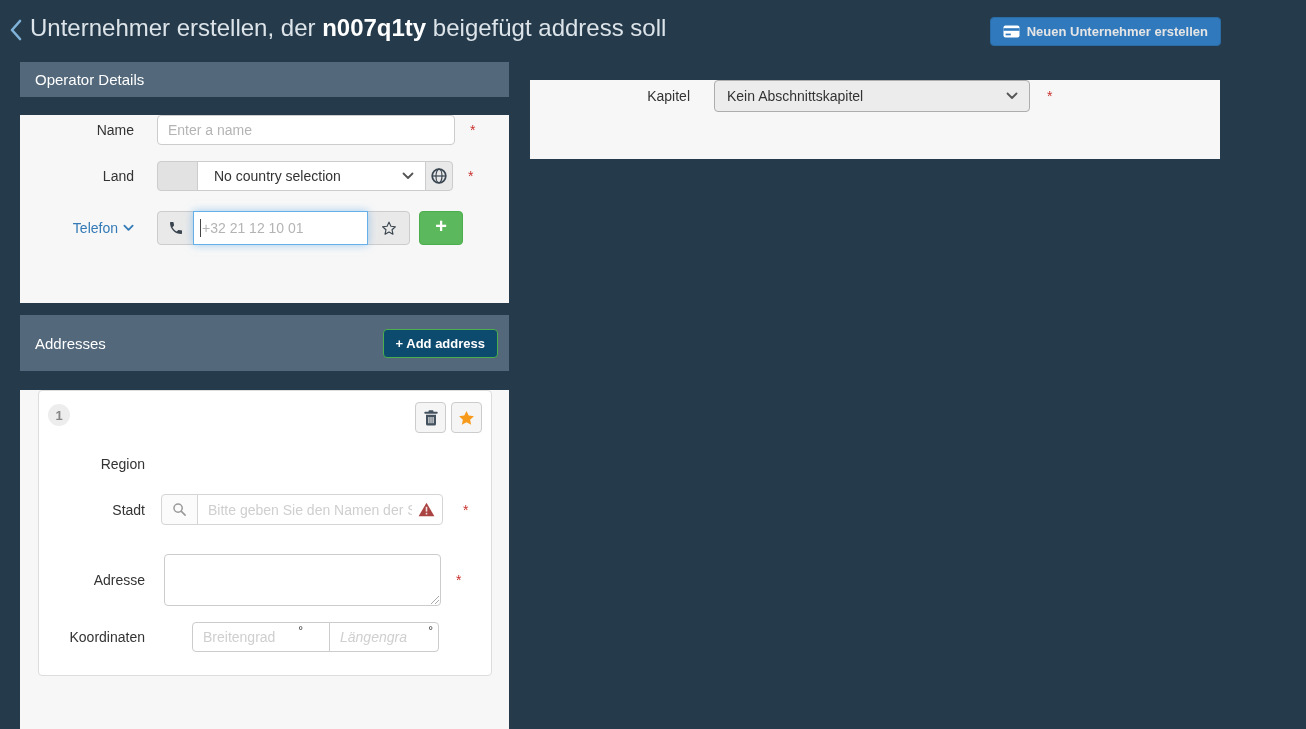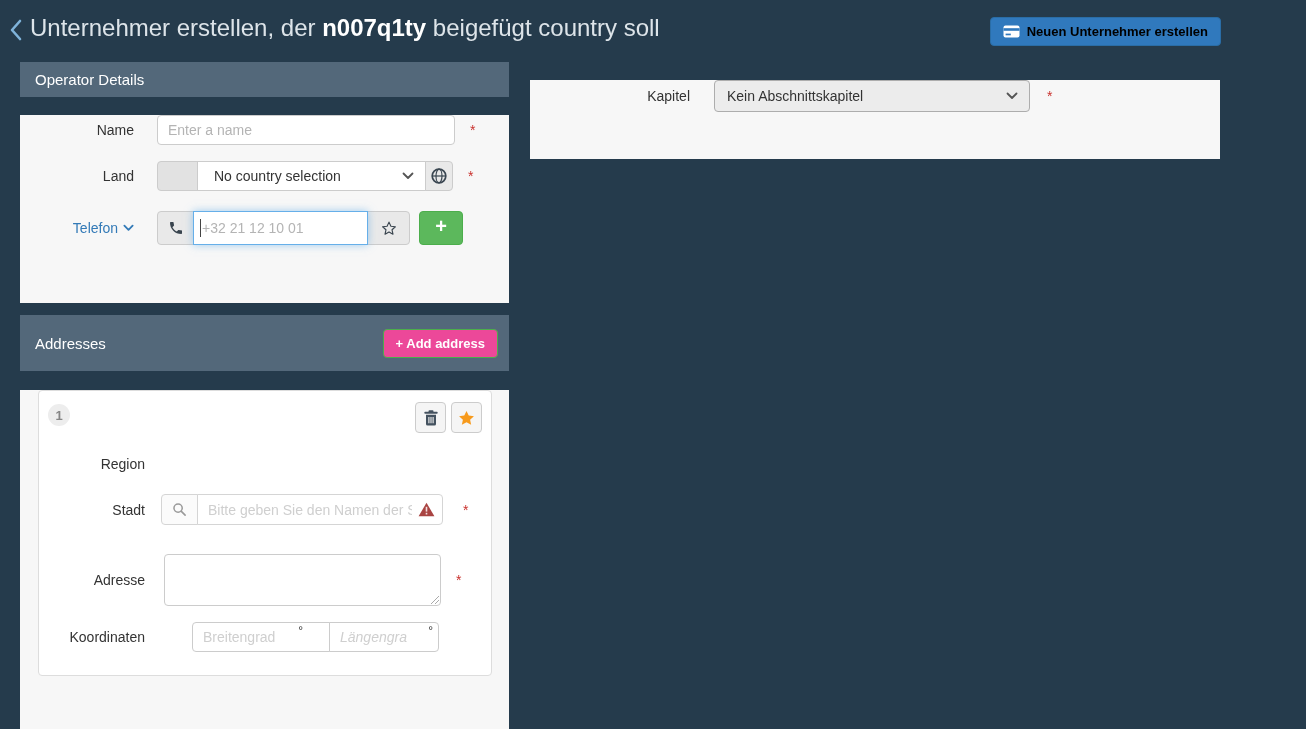--- a/index.html
+++ b/index.html
@@ -5,21 +5,21 @@
   html,body{margin:0;padding:0;background:#253b4c;}
   .page{position:relative;width:1306px;height:729px;background:#253b4c;
         font-family:"Liberation Sans",sans-serif;font-size:14px;color:#333;overflow:hidden;}
 
   
   .back-btn{position:absolute;left:6px;top:18px;width:20px;height:26px;display:flex;
             align-items:center;justify-content:center;cursor:pointer;background:none;border:none;padding:0;}
   .page-title{position:absolute;left:30px;top:14px;font-size:24px;color:#dde4e9;white-space:pre;}
   .page-title .code{font-weight:bold;color:#fff;}
   .create-btn{position:absolute;right:85px;top:17px;height:29px;display:flex;align-items:center;gap:7px;
-              background:#3079bd;border:1px solid #2a6da6;border-radius:4px;color:#000000;
+              background:#3079bd;border:1px solid #2a6da6;border-radius:4px;color:#e5e5e5;
               font-size:13px;font-weight:bold;padding:12px 12px;box-sizing:border-box;cursor:pointer;
               font-family:"Liberation Sans",sans-serif;}
 
   
   .panel{position:absolute;}
   .panel-hd{height:35px;background:#53687a;color:#fff;font-size:15px;display:flex;
             align-items:center;padding:0 15px;box-sizing:border-box;}
   .panel-bd{background:#f7f7f7;}
   .p-operator{left:20px;top:62px;width:489px;}
   .p-operator .panel-bd{height:188px;}
@@ -66,21 +66,21 @@
              justify-content:center;cursor:pointer;font-family:"Liberation Sans",sans-serif;padding:0 0 3px;}
 
   
   .p-kapitel .lbl{width:160px;margin-right:24px;}
   .kap-select{width:316px;height:32px;background:#ececec;border:1px solid #adadad;border-radius:4px;
               box-sizing:border-box;display:flex;align-items:center;justify-content:space-between;
               padding:0 11px 0 12px;cursor:pointer;}
   .p-kapitel .req{margin-left:17px;}
 
   
-  .add-addr-btn{background:#ec4899;border:1px solid #4cae4c;border-radius:4px;color:#fff;
+  .add-addr-btn{background:#0c4a6e;border:1px solid #4cae4c;border-radius:4px;color:#fff;
                 font-size:13px;font-weight:bold;height:29px;padding:0 12px;cursor:pointer;
                 font-family:"Liberation Sans",sans-serif;}
   .card{margin:19px 17px 0 18px;width:454px;height:286px;background:#fff;border:1px solid #ddd;
         border-radius:4px;box-sizing:border-box;}
   .card-top{display:flex;justify-content:space-between;align-items:flex-start;padding:11px 9px 0 9px;height:31px;}
   .idx-badge{width:22px;height:22px;border-radius:50%;background:#ededed;color:#858585;font-size:13px;
              font-weight:bold;display:flex;align-items:center;justify-content:center;margin-top:2px;}
   .btn-pair{display:flex;gap:5px;}
   .icon-btn{width:31px;height:31px;background:#f5f5f5;border:1px solid #ccc;border-radius:4px;
             display:flex;align-items:center;justify-content:center;cursor:pointer;padding:0;}
@@ -118,21 +118,21 @@
 
 <div class="page">
 
   <button class="back-btn">
     <span>
       <svg width="14" height="22" viewBox="0 0 14 22">
           <polyline points="11,2 3,11 11,20" fill="none" stroke="#7fb3da" stroke-width="2.6" stroke-linecap="round" stroke-linejoin="round"></polyline>
         </svg>
     </span>
   </button>
-  <div class="page-title"><span>Unternehmer erstellen, der </span><span class="code">n007q1ty</span><span> beigefügt country soll</span></div>
+  <div class="page-title"><span>Unternehmer erstellen, der </span><span class="code">n007q1ty</span><span> beigefügt address soll</span></div>
   <button class="create-btn">
     <span style="display:flex;">
       <svg width="17" height="13" viewBox="0 0 17 13">
           <rect x="0.5" y="0.5" width="16" height="12" rx="2" fill="#fff"></rect>
           <rect x="0.5" y="3.2" width="16" height="2.6" fill="#3079bd"></rect>
           <rect x="2.6" y="8.6" width="5.2" height="1.7" fill="#3079bd"></rect>
         </svg>
     </span>
     <span>Neuen Unternehmer erstellen</span>
   </button>

